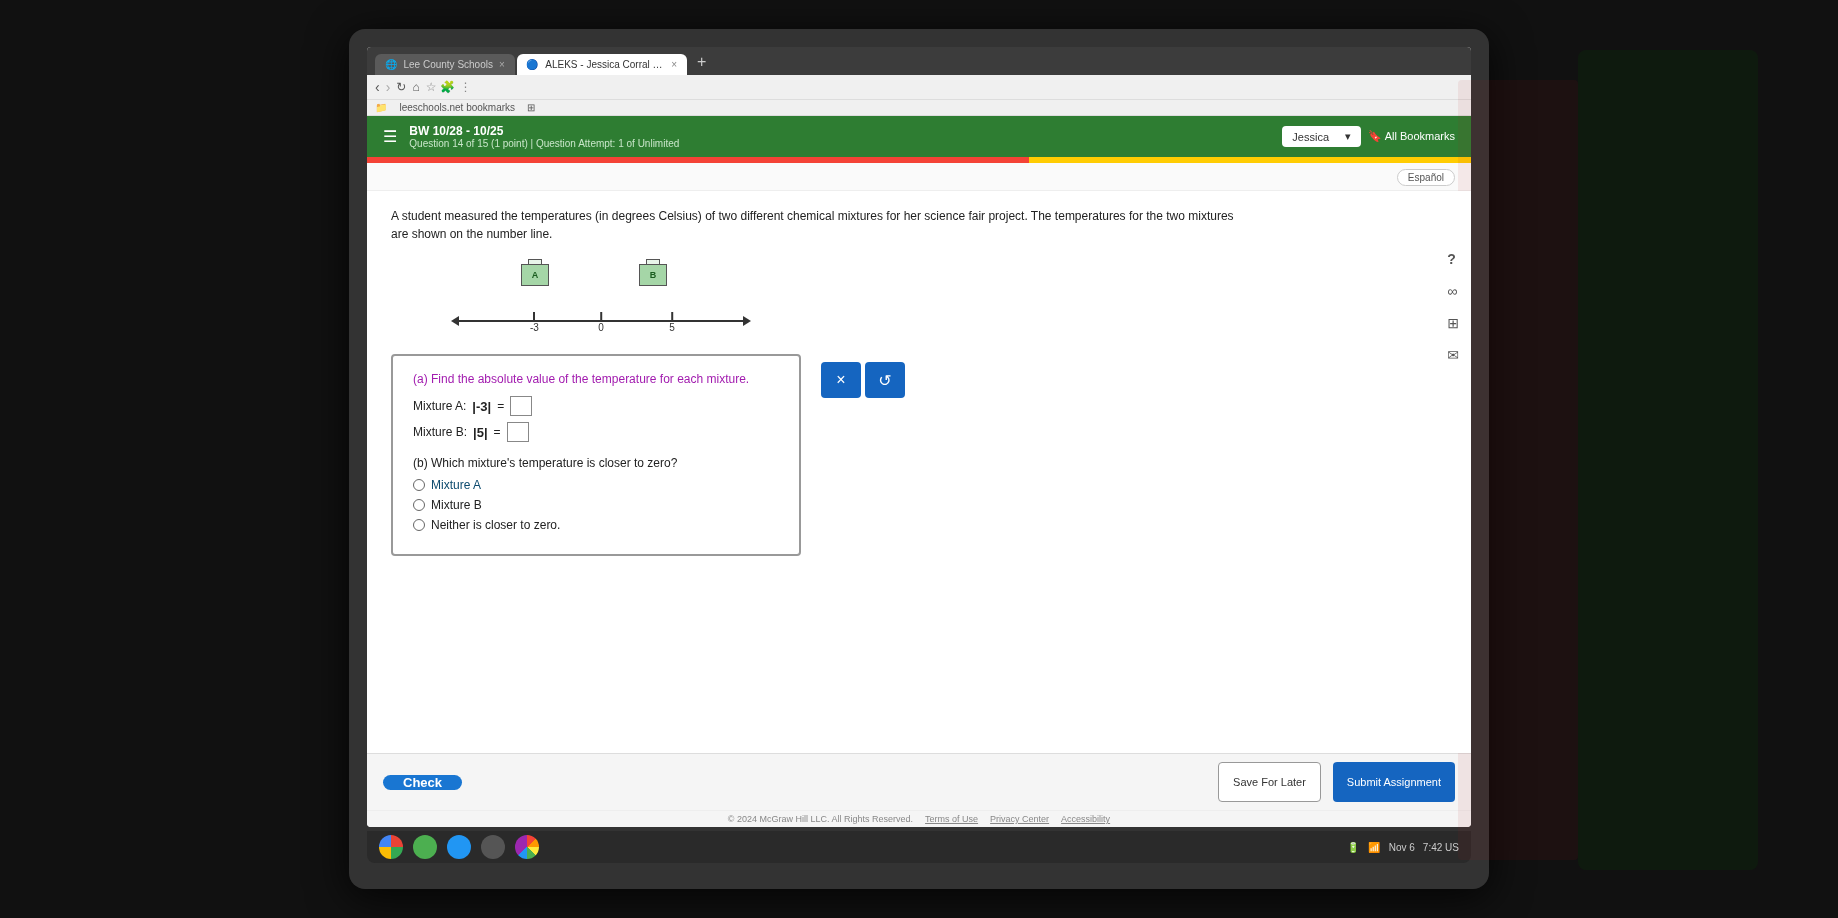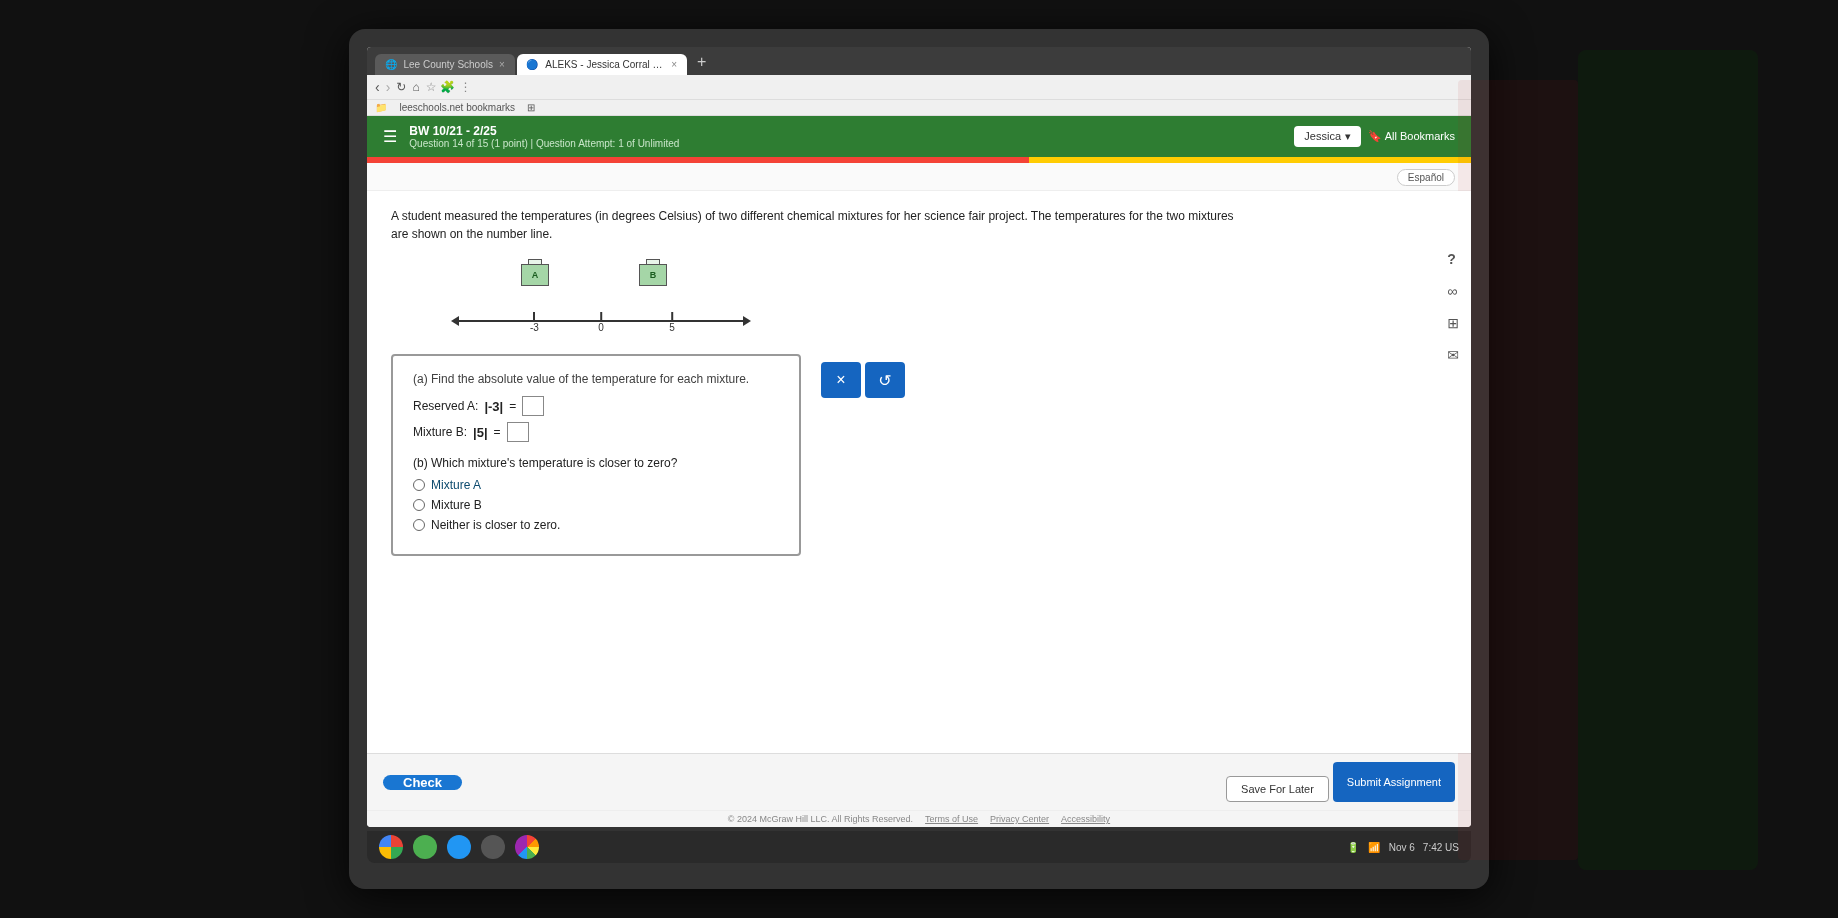--- a/index.html
+++ b/index.html
@@ -59,26 +59,26 @@
         <span style="cursor:pointer;">leeschools.net bookmarks</span>
         <span style="cursor:pointer;">⊞</span>
       </div>
 
       <div style="flex:1; display:flex; flex-direction:column; overflow:hidden;">
 
         <div style="background:#2e7d32; padding:8px 16px; display:flex; align-items:center; justify-content:space-between; flex-shrink:0;">
           <div style="display:flex; align-items:center; gap:12px;">
             <span style="color:#fff; font-size:16px; cursor:pointer;">☰</span>
             <div>
-              <div style="font-size:12px; color:#fff; font-weight:bold;">BW 10/21 - 2/25</div>
+              <div style="font-size:12px; color:#fff; font-weight:bold;">BW 10/28 - 10/25</div>
               <div style="font-size:10px; color:#c8e6c9;">Question 14 of 15 (1 point)  |  Question Attempt: 1 of Unlimited</div>
             </div>
           </div>
           <div style="display:flex; align-items:center; gap:8px;">
-            <button style="background:#fff; border:none; border-radius:4px; padding:4px 10px; font-size:11px; color:#333; cursor:pointer; display:flex; gap:4px;">
+            <button style="background:#fff; border:none; border-radius:4px; padding:4px 10px; font-size:11px; color:#333; cursor:pointer; display:flex; align-items:center; gap:16px;">
               <span>Jessica</span>
               <span>▾</span>
             </button>
             <span style="color:#fff; font-size:11px; cursor:pointer;">🔖 All Bookmarks</span>
           </div>
         </div>
 
         <div style="height:6px; background:linear-gradient(to right, #f44336 60%, #ffcc02 40%);"></div>
 
         <div style="text-align:right; padding:4px 16px; background:#fafafa; border-bottom:1px solid #eee;">
@@ -127,24 +127,24 @@
                 </div>
                 <div style="width:0; height:0; border-top:5px solid transparent; border-bottom:5px solid transparent; border-left:8px solid #333;"></div>
               </div>
             </div>
           </div>
 
           <div style="display:flex; align-items:flex-start; gap:20px;">
 
             <div style="border:2px solid #999; border-radius:4px; padding:16px 20px; width:410px; background:#fff;">
 
-              <p style="font-size:12px; color:#404040; margin-bottom:10px;">(a) Find the absolute value of the temperature for each mixture.</p>
+              <p style="font-size:12px; color:#a21caf; margin-bottom:10px;">(a) Find the absolute value of the temperature for each mixture.</p>
 
               <div style="display:flex; align-items:center; gap:6px; margin:6px 0; font-size:12px; color:#222;">
-                <span>Reserved A:</span>
+                <span>Mixture A:</span>
                 <span style="font-size:13px; font-weight:bold;">|-3|</span>
                 <span>=</span>
                 <div style="width:22px; height:20px; border:1px solid #888; display:inline-block;"></div>
               </div>
 
               <div style="display:flex; align-items:center; gap:6px; margin:6px 0; font-size:12px; color:#222;">
                 <span>Mixture B:</span>
                 <span style="font-size:13px; font-weight:bold;">|5|</span>
                 <span>=</span>
                 <div style="width:22px; height:20px; border:1px solid #888; display:inline-block;"></div>
@@ -175,21 +175,21 @@
           <div style="position:absolute; right:12px; top:60px; display:flex; flex-direction:column; gap:16px;">
             <span style="color:#555; font-size:14px; cursor:pointer; font-weight:bold;">?</span>
             <span style="color:#555; font-size:14px; cursor:pointer;">∞</span>
             <span style="color:#555; font-size:14px; cursor:pointer;">⊞</span>
             <span style="color:#555; font-size:14px; cursor:pointer;">✉</span>
           </div>
         </div>
 
         <div style="background:#f5f5f5; border-top:1px solid #ddd; padding:8px 16px; display:flex; align-items:center; justify-content:space-between; flex-shrink:0;">
           <button style="background:#1976d2; color:#fff; border:none; border-radius:20px; padding:0 20px; font-size:13px; font-weight:bold; cursor:pointer;">Check</button>
-          <div style="display:flex; gap:4px;align-items:flex-end;">
+          <div style="display:flex; gap:12px;">
             <button style="background:#fff; border:1px solid #999; border-radius:4px; padding:6px 14px; font-size:11px; color:#333; cursor:pointer;">Save For Later</button>
             <button style="background:#1565c0; color:#fff; border:none; border-radius:4px; padding:14px 14px; font-size:11px; cursor:pointer;">Submit Assignment</button>
           </div>
         </div>
 
         <div style="background:#f5f5f5; padding:3px 0; border-top:1px solid #eee; flex-shrink:0;">
           <div style="display:flex; justify-content:center; gap:12px; font-size:9px; color:#888;">
             <span>© 2024 McGraw Hill LLC. All Rights Reserved.</span>
             <span style="cursor:pointer; text-decoration:underline;">Terms of Use</span>
             <span style="cursor:pointer; text-decoration:underline;">Privacy Center</span>

